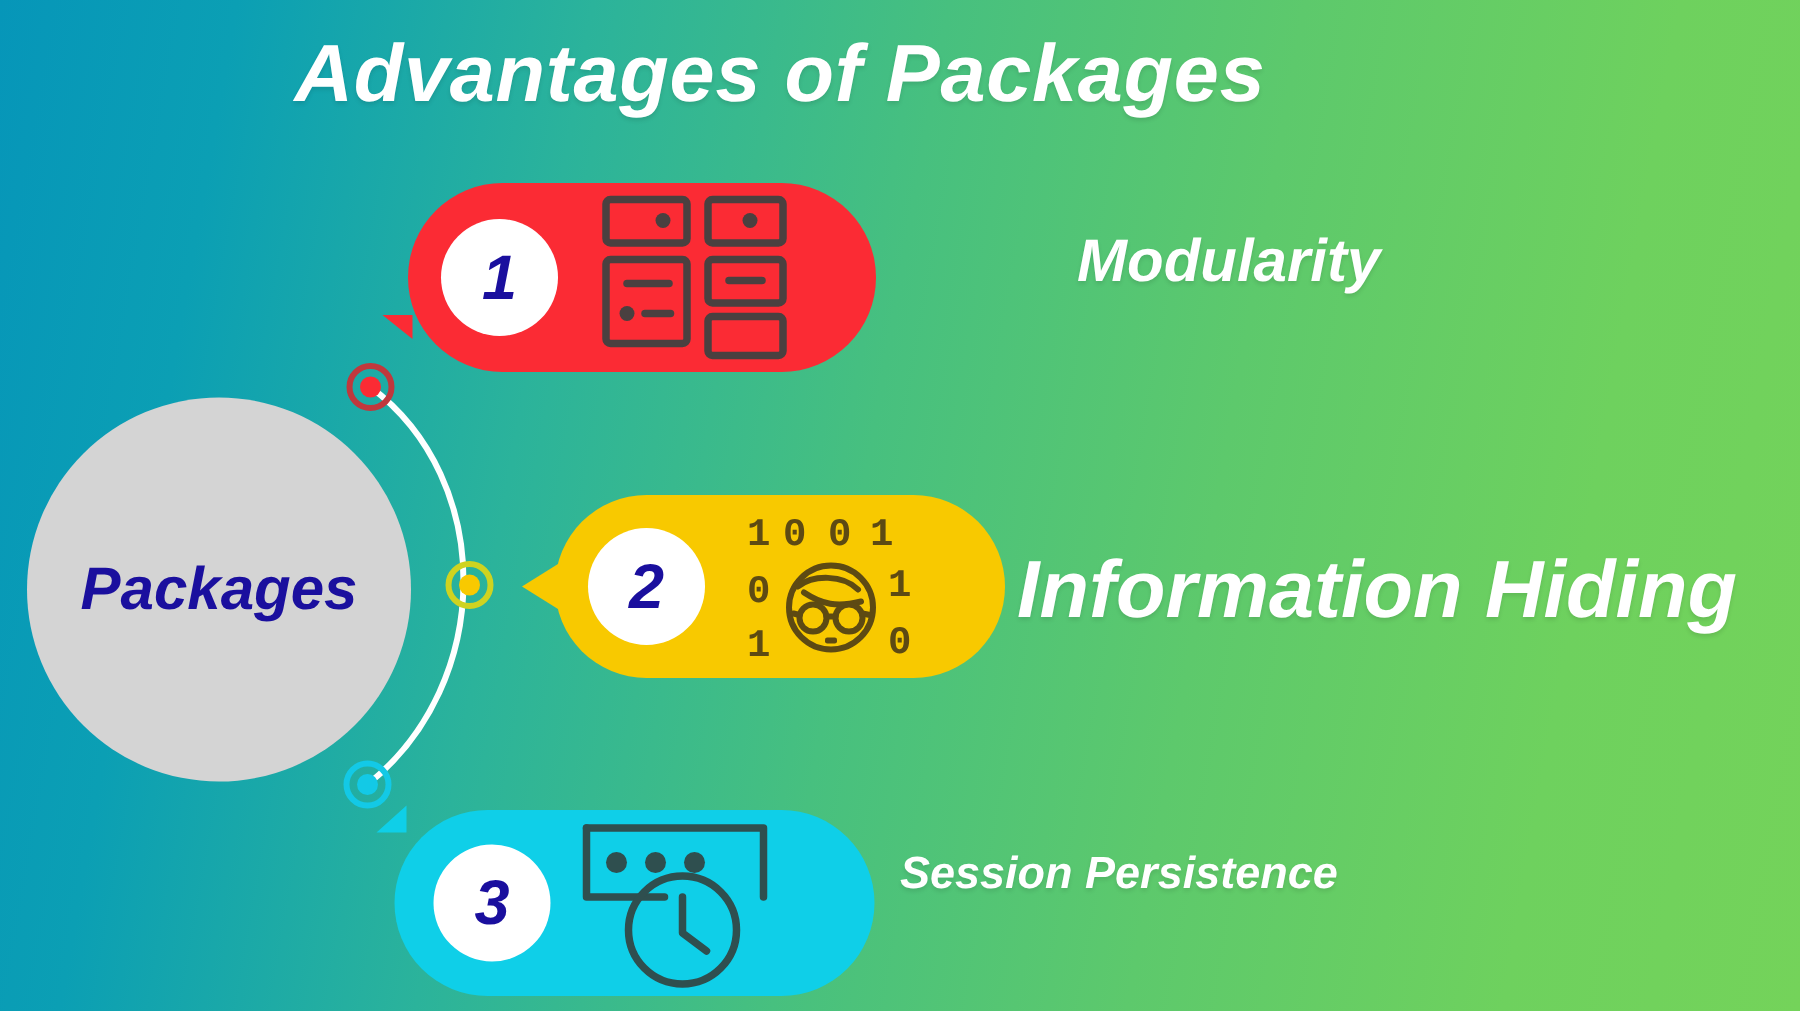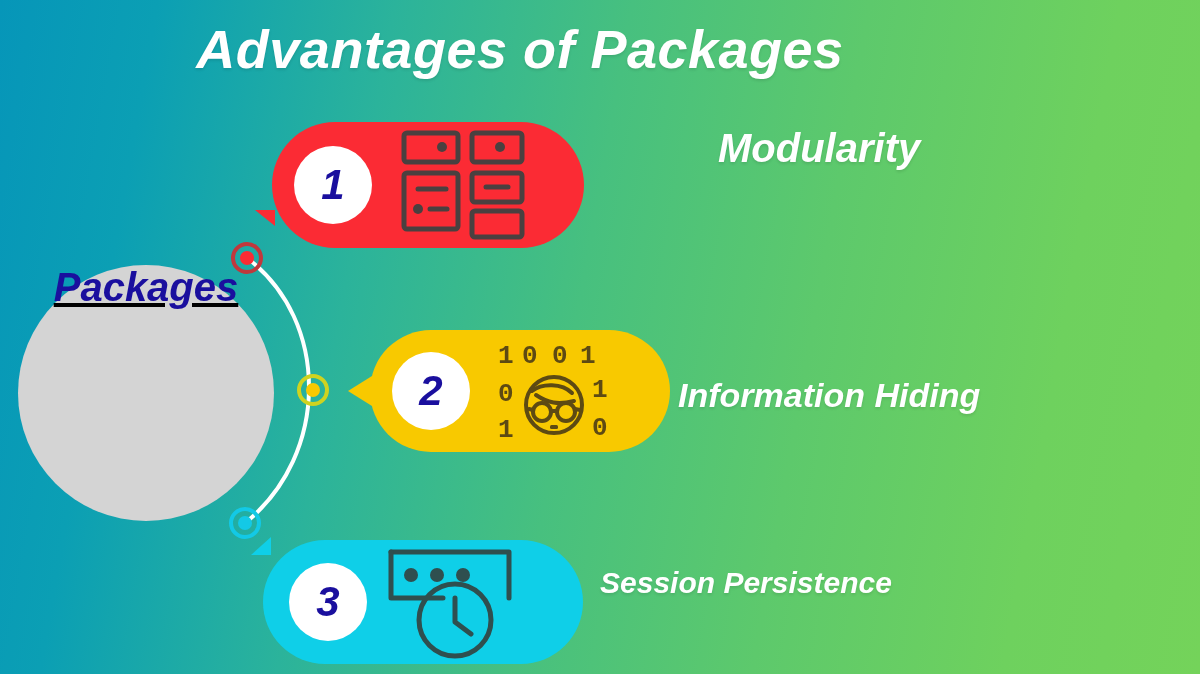--- a/index.html
+++ b/index.html
@@ -40,22 +40,22 @@
   
   #hub {
     position: absolute;
     left: 18px;
     top: 265px;
     width: 256px;
     height: 256px;
     border-radius: 50%;
     background: #d4d4d4;
     display: flex;
+    align-items: center;
     justify-content: center;
-    text-decoration: underline;
   }
   #hub-label {
     color: #1a0f9e;
     font-size: 40px;
     font-weight: 700;
     font-style: italic;
     white-space: nowrap;
   }
 
   
@@ -163,22 +163,22 @@
 
   
   .side-label {
     position: absolute;
     color: #ffffff;
     font-weight: 700;
     font-style: italic;
     white-space: nowrap;
     text-shadow: 0 2px 3px rgba(0,0,0,0.10);
   }
-  #label-1 { left: 718px; top: 126px; font-size: 40px; }
-  #label-2 { left: 678px; top: 376px; font-size: 34px; }
+  #label-1 { left: 718px; top: 152px; font-size: 40px; }
+  #label-2 { left: 678px; top: 362px; font-size: 54px; }
   #label-3 { left: 600px; top: 566px; font-size: 30px; }
 </style>
 </head>
 <body>
 
 <div id="stage">
 
   <div id="title">Advantages of Packages</div>
 
   <svg id="arc-svg" viewBox="0 0 1200 674">

